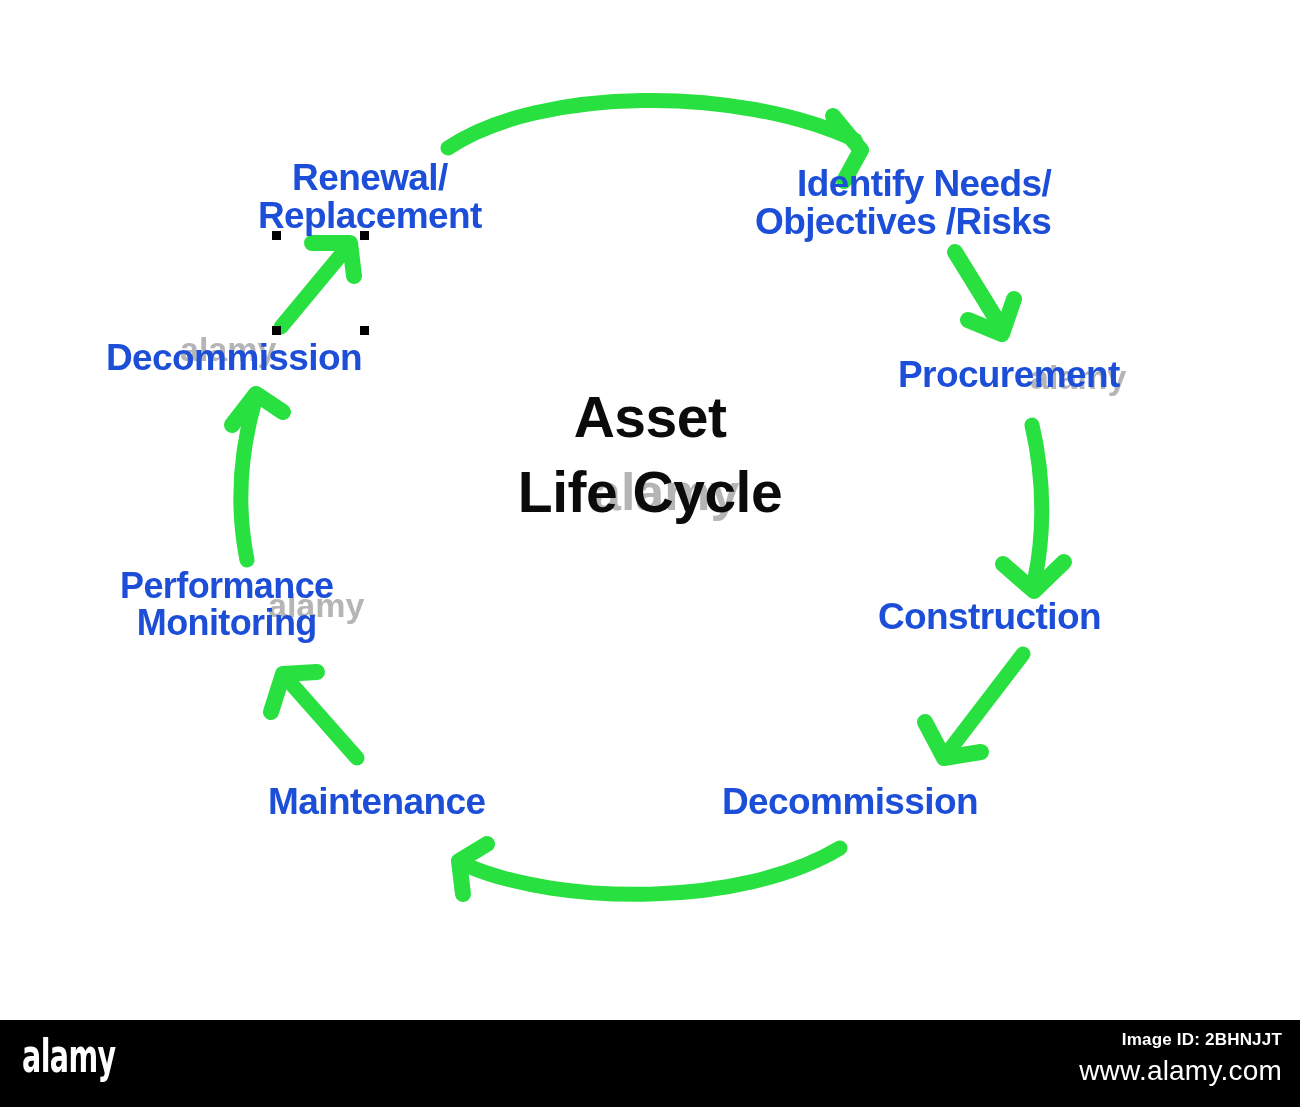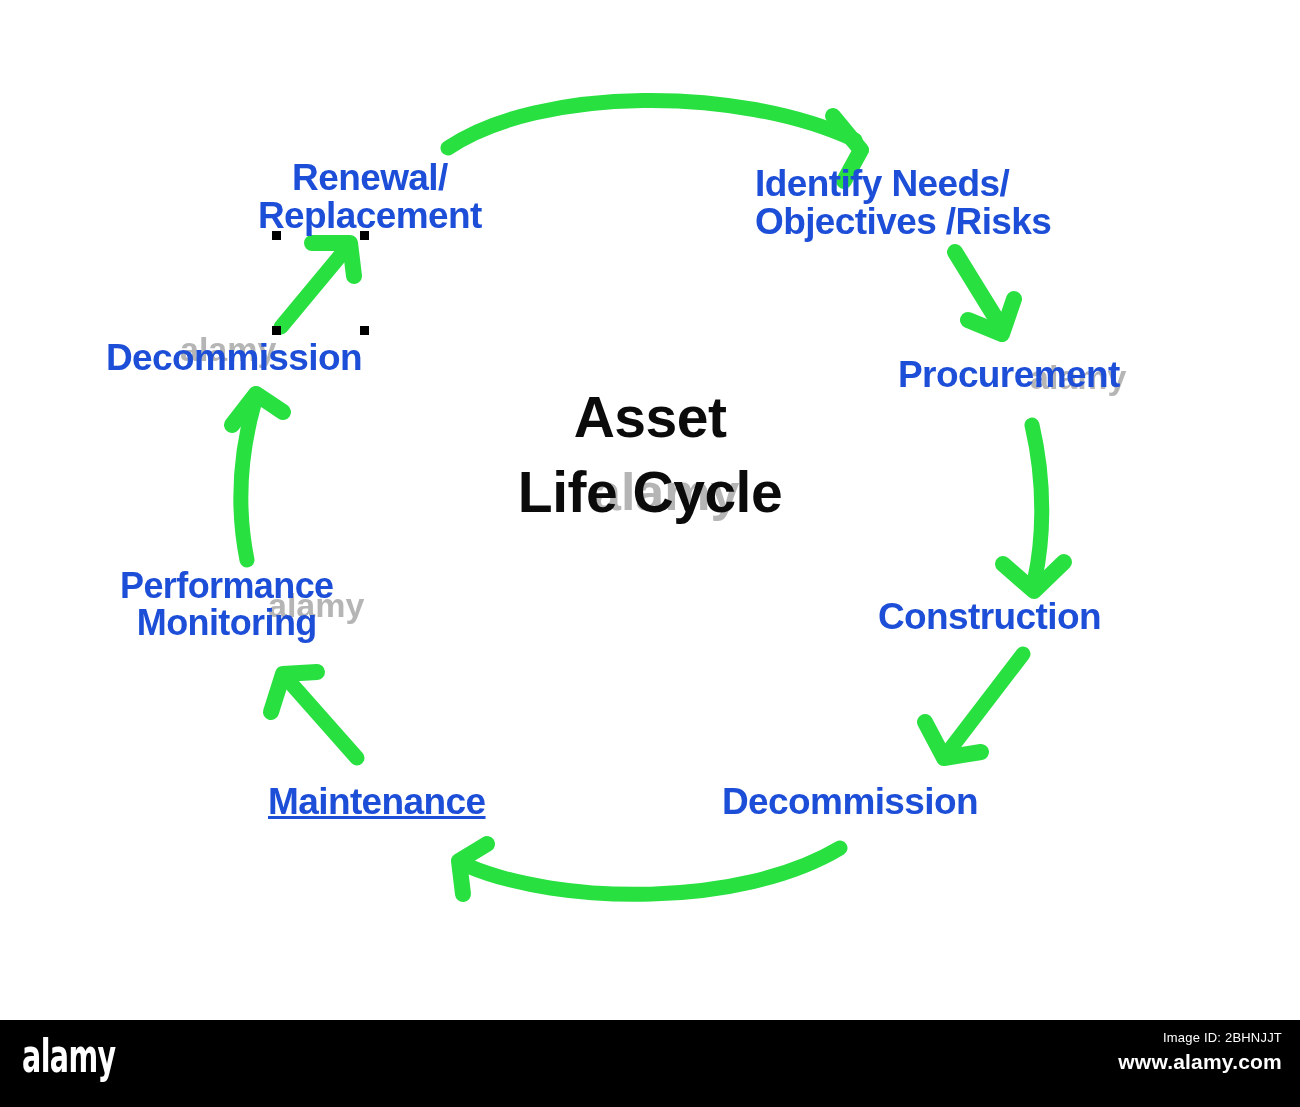--- a/index.html
+++ b/index.html
@@ -28,25 +28,25 @@
     font-weight:bold;
     line-height:1.02;
     letter-spacing:-0.6px;
     white-space:nowrap;
     text-align:center;
     -webkit-font-smoothing:antialiased;
   }
   .node .ln{display:block;}
 
   
-  #n-identify{ left:755px; top:165px; font-size:37px; text-align:left;}
+  #n-identify{ left:755px; top:165px; font-size:37px; text-align:right;}
   #n-procurement{ left:898px; top:356px; font-size:37px;}
   #n-construction{ left:878px; top:598px; font-size:37px;}
   #n-commissioning{ left:722px; top:783px; font-size:37px;}
-  #n-maintenance{ left:268px; top:783px; font-size:37px;text-decoration:underline;}
+  #n-maintenance{ left:268px; top:783px; font-size:37px;}
   #n-performance{ left:120px; top:568px; font-size:36px; text-align:center;}
   #n-decommission{ left:106px; top:327px; font-size:37px;margin-top:12px;}
   #n-renewal{ left:258px; top:159px; font-size:37px; text-align:center;}
 
   #center-title{
     position:absolute;
     left:0; top:380px; width:1300px;
     text-align:center;
     font-size:57px;
     font-weight:bold;
@@ -89,28 +89,28 @@
     letter-spacing:-1px;
     transform:scaleX(0.62);
     transform-origin:left top;
   }
   #footer-right{
     position:absolute;right:18px;top:10px;
     text-align:right;
     color:#ffffff;
   }
   #image-id{
-    font-size:13px;
-    font-weight:normal;
+    font-size:17px;
+    font-weight:bold;
     letter-spacing:0.2px;
     margin-bottom:5px;
   }
   #alamy-url{
-    font-size:21px;
-    font-weight:bold;
+    font-size:28px;
+    font-weight:normal;
     letter-spacing:0.2px;
   }
 </style>
 </head>
 <body>
 
 <div id="stage">
 
   <div id="canvas">
 

